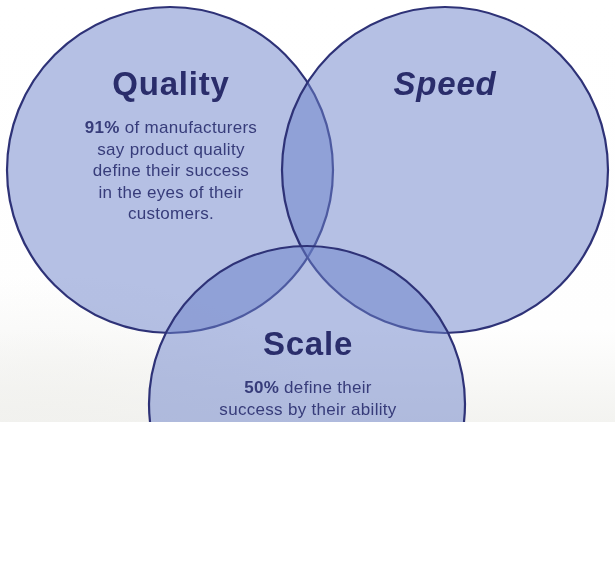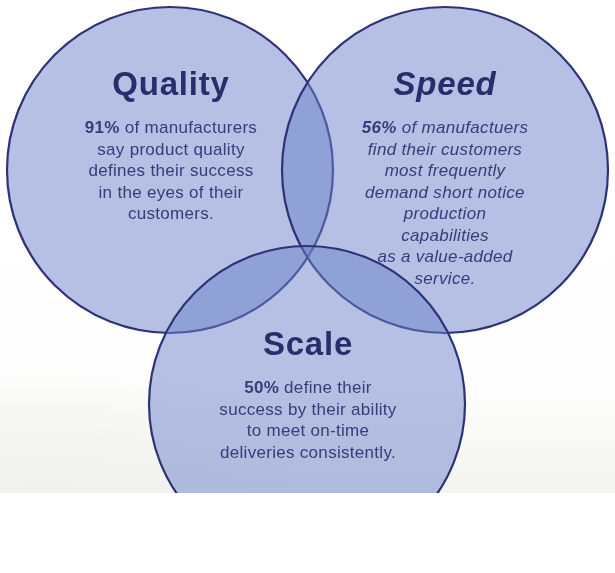--- a/index.html
+++ b/index.html
@@ -3,21 +3,21 @@
 <meta charset="utf-8">
 <style>
   html, body {
     margin: 0;
     padding: 0;
     font-family: "Liberation Sans", sans-serif;
   }
   .stage {
     position: relative;
     width: 615px;
-    height: 493px;
+    height: 422px;
     overflow: hidden;
     background:
       radial-gradient(ellipse 420px 240px at 8% 104%, #f1f1ee 0%, rgba(241,241,238,0) 68%),
       linear-gradient(180deg, #ffffff 0%, #fefefe 78%, #f3f3f0 100%);
   }
   .venn-svg {
     position: absolute;
     left: 0;
     top: 0;
     width: 615px;
@@ -71,33 +71,27 @@
 
   <svg class="venn-svg" viewBox="0 0 615 573" aria-hidden="true">
     <circle class="venn-circle" cx="170" cy="170" r="163"></circle>
     <circle class="venn-circle" cx="445" cy="170" r="163"></circle>
     <circle class="venn-circle" cx="307" cy="404" r="158"></circle>
   </svg>
 
   <div class="label label-quality">
     <h2>Quality</h2>
     <p><span class="stat">91%</span><span> of manufacturers</span><span class="body-rest">say product quality
-defines their success
+define their success
 in the eyes of their
 customers.</span></p>
   </div>
 
   <div class="label label-speed">
     <h2>Speed</h2>
-    <p><span class="stat">56%</span><span> of manufactuers</span><span class="body-rest">find their customers
-most frequently
-demand short notice
-production capabilities
-as a value-added
-service.</span></p>
   </div>
 
   <div class="label label-scale">
     <h2>Scale</h2>
     <p><span class="stat">50%</span><span> define their</span><span class="body-rest">success by their ability
 to meet on-time
 deliveries consistently.</span></p>
   </div>
 
 </div>

